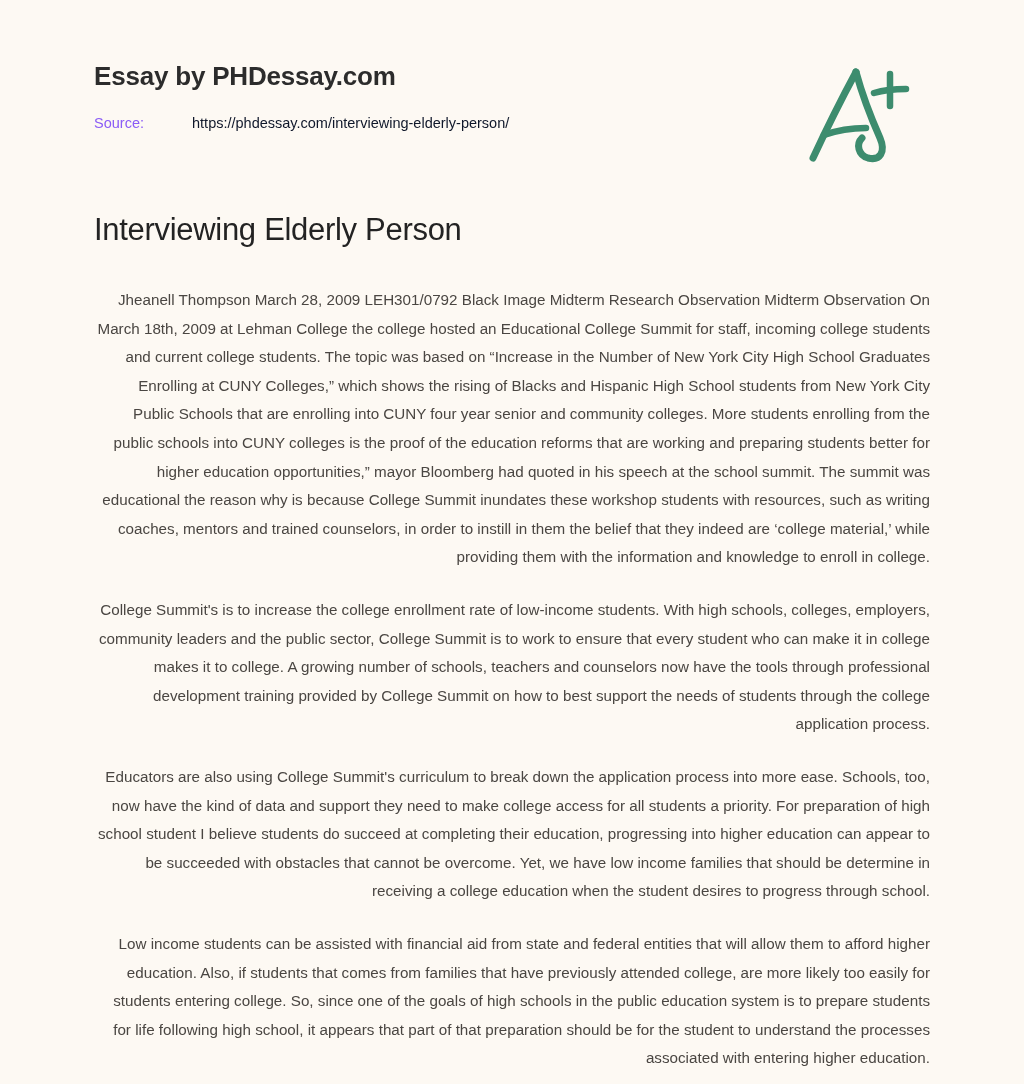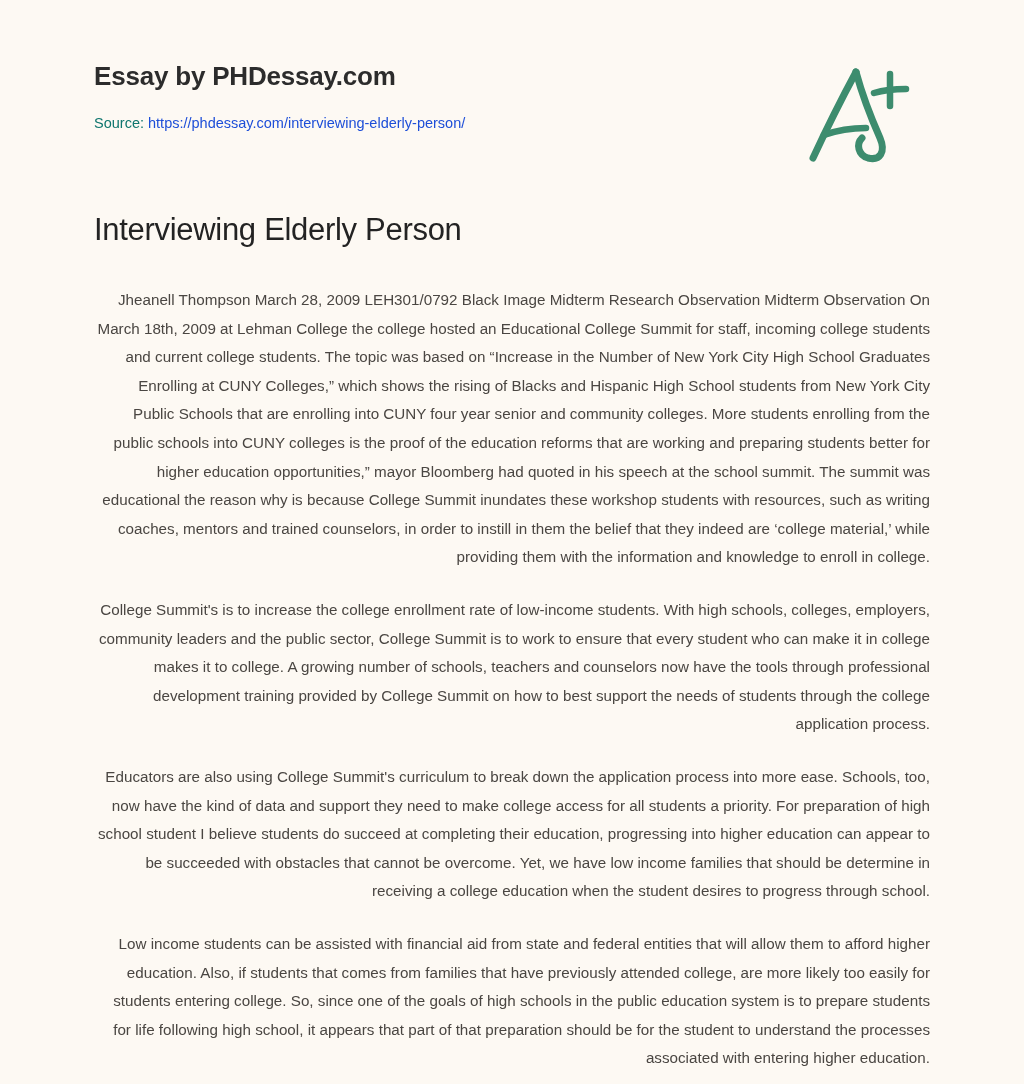--- a/index.html
+++ b/index.html
@@ -38,25 +38,26 @@
     line-height: 1.1;
     margin: 0;
   }
   .source-line {
     margin-top: 22px;
     font-size: 14.5px;
     color: #8c8780;
     line-height: 1.4;
   }
   .source-label {
-    color: #0f766e;
+    color: #8b5cf6;
   }
   .source-url {
-    color: #1d4ed8;
+    color: #0f172a;
     text-decoration: none;
+    margin-left: 44px;
   }
 
   
   .logo {
     position: absolute;
     right: 88px;
     top: 58px;
     width: 120px;
     height: 110px;
     pointer-events: none;

